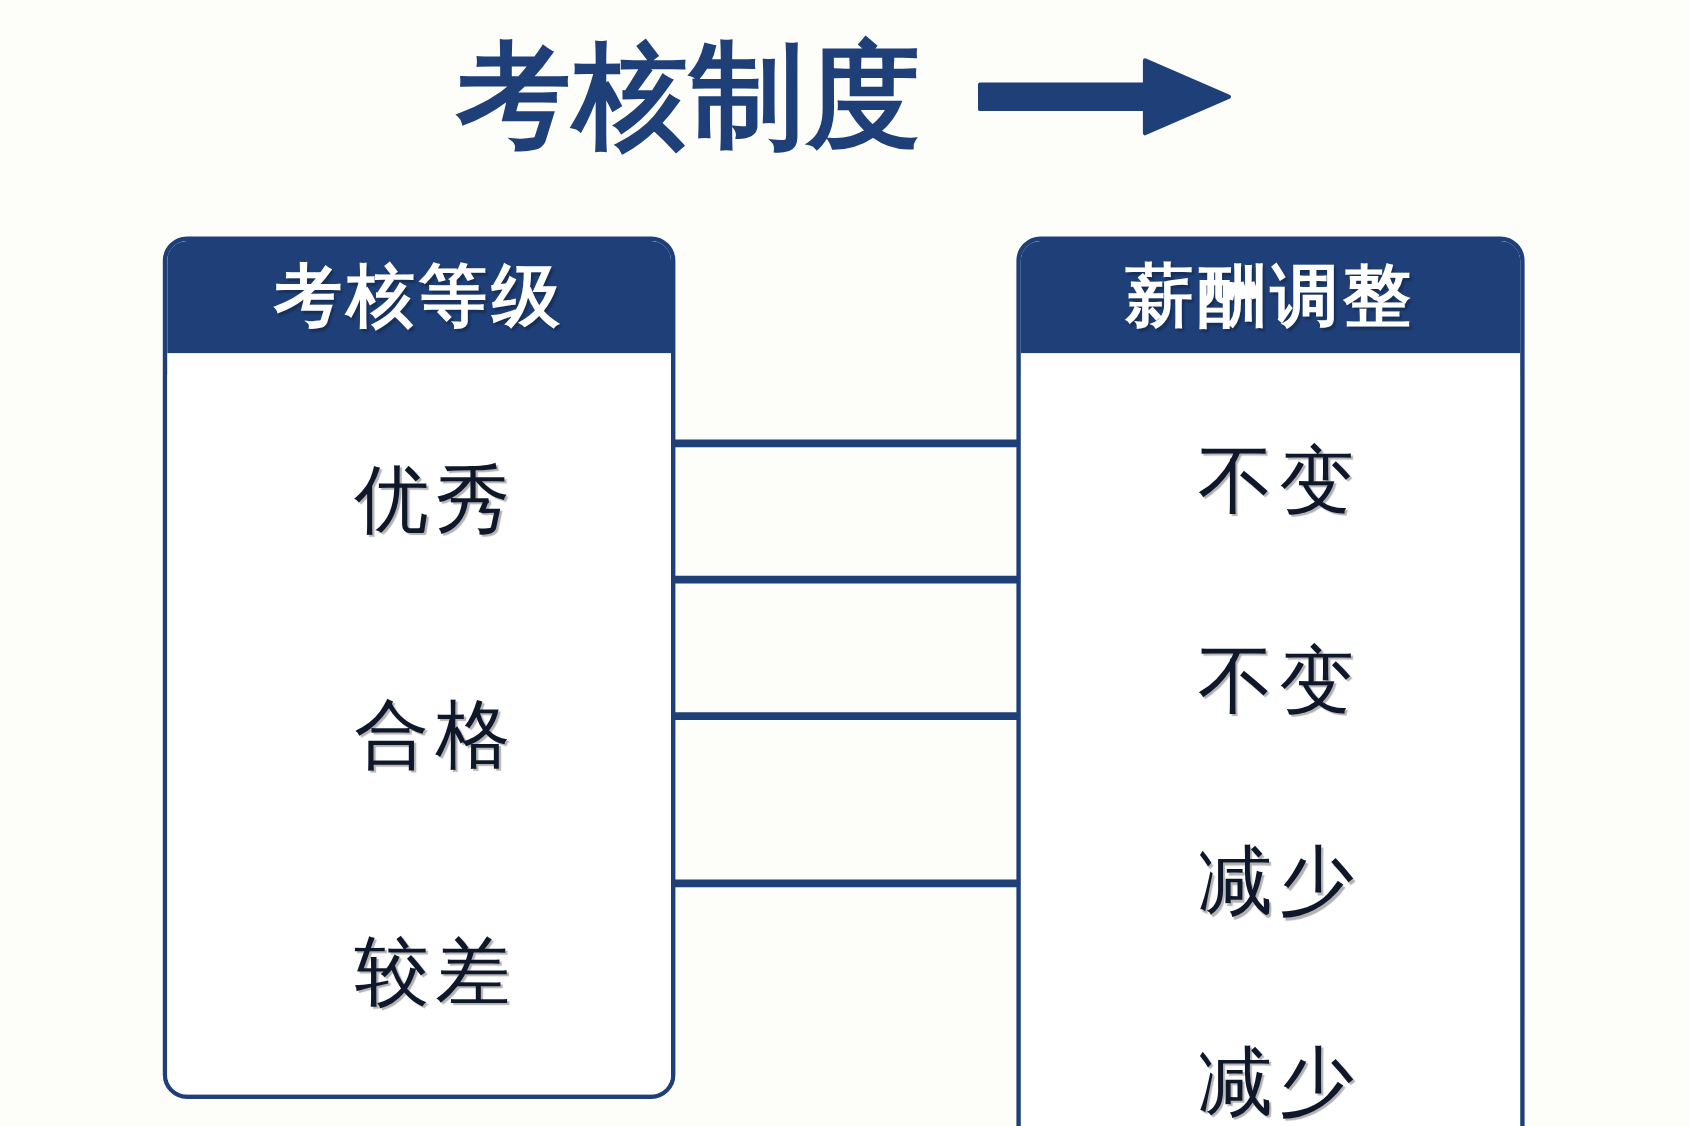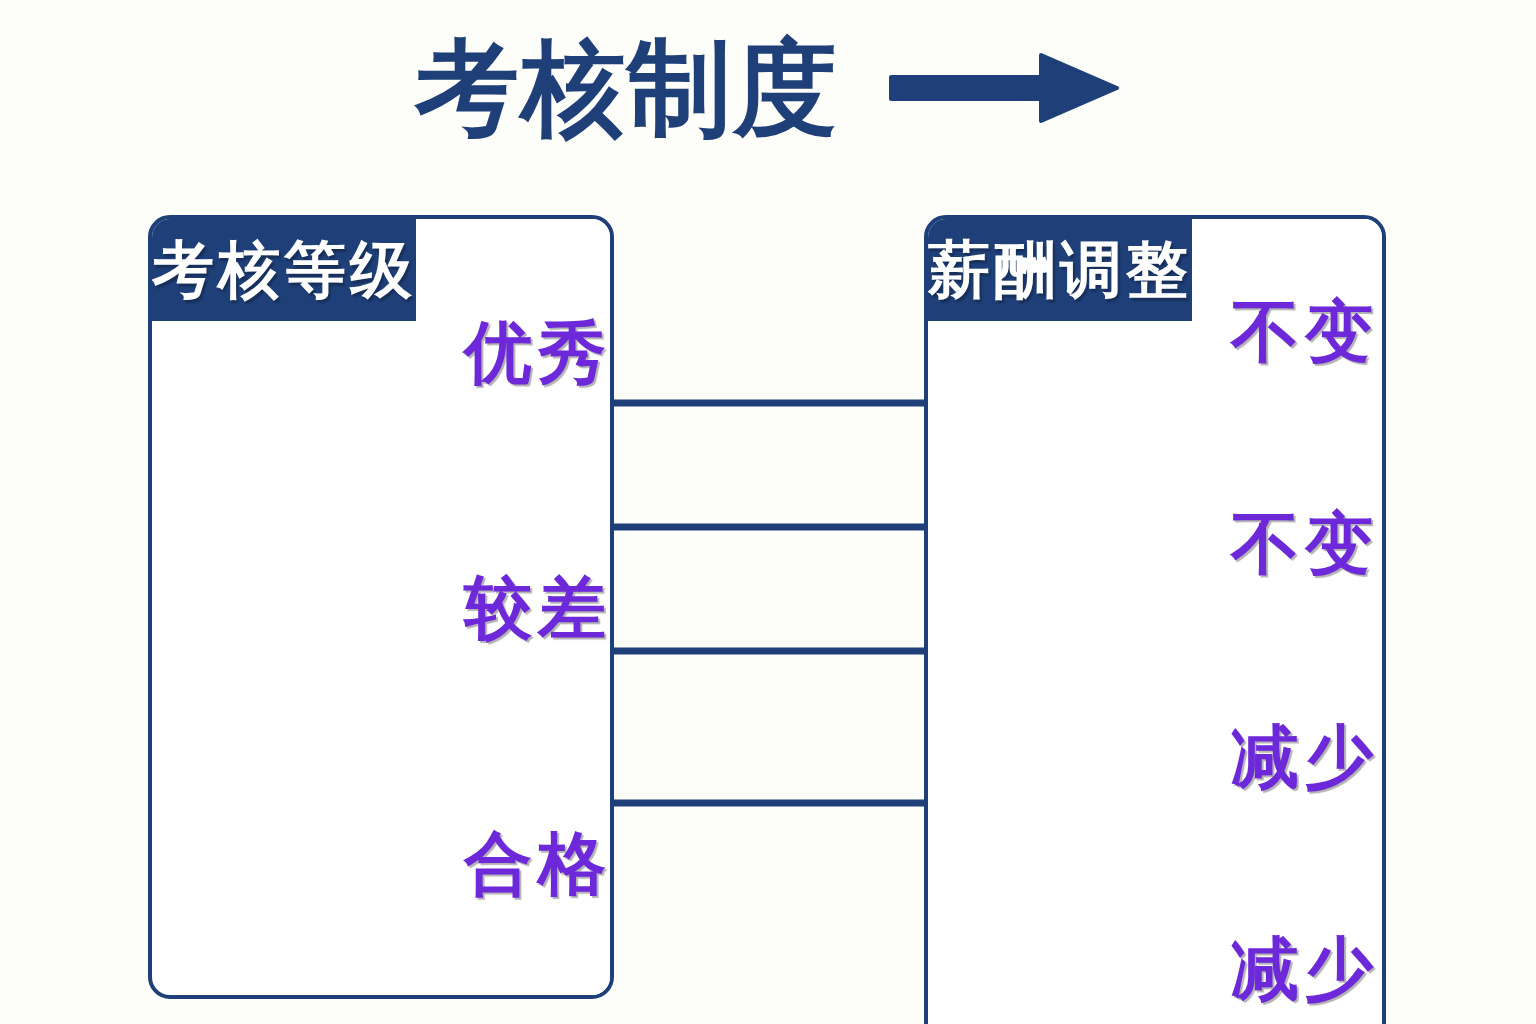--- a/index.html
+++ b/index.html
@@ -44,21 +44,21 @@
 
   
   .panel {
     position: absolute;
     border: 4px solid #1e3f78;
     border-radius: 22px;
     background: #ffffff;
     box-sizing: border-box;
     overflow: hidden;
     display: flex;
-    flex-direction: row;
+    flex-direction: column;
     gap: 20px;
   }
   #panel-left  { left: 148px;  top: 215px; width: 466px; height: 784px; }
   #panel-right { left: 924px;  top: 215px; width: 462px; height: 868px; }
 
   .panel-header {
     background: #1e3f78;
     color: #ffffff;
     height: 102px;
     flex: 0 0 auto;
@@ -89,22 +89,22 @@
     height: 100%;
     display: flex;
     flex-direction: column;
     justify-content: space-around;
     align-items: center;
     padding: 6px 0 4px 0;
     box-sizing: border-box;
   }
   .panel-item {
     font-size: 68px;
-    font-weight: 700;
-    color: #6d28d9;
+    font-weight: 400;
+    color: #0f172a;
     line-height: 1.05;
     letter-spacing: 6px;
     white-space: nowrap;
     text-shadow: 2px 2px 1px rgba(0,0,0,0.30);
     text-indent: 6px;
   }
   #panel-left .panel-list  { padding-left: 24px; }
   #panel-right .panel-list { padding-left: 10px; }
 
   
@@ -136,22 +136,22 @@
   <line x1="613" y1="803" x2="926" y2="803" stroke="#1e3f78" stroke-width="7"></line>
 </svg>
 
 <div class="panel" id="panel-left">
   <div class="panel-header">
     <span class="panel-header-text">考核等级</span>
   </div>
   <div class="panel-body">
     <div class="panel-list">
       <div class="panel-item">优秀</div>
+      <div class="panel-item">合格</div>
       <div class="panel-item">较差</div>
-      <div class="panel-item">合格</div>
     </div>
   </div>
 </div>
 
 <div class="panel" id="panel-right">
   <div class="panel-header">
     <span class="panel-header-text">薪酬调整</span>
   </div>
   <div class="panel-body">
     <div class="panel-list">

